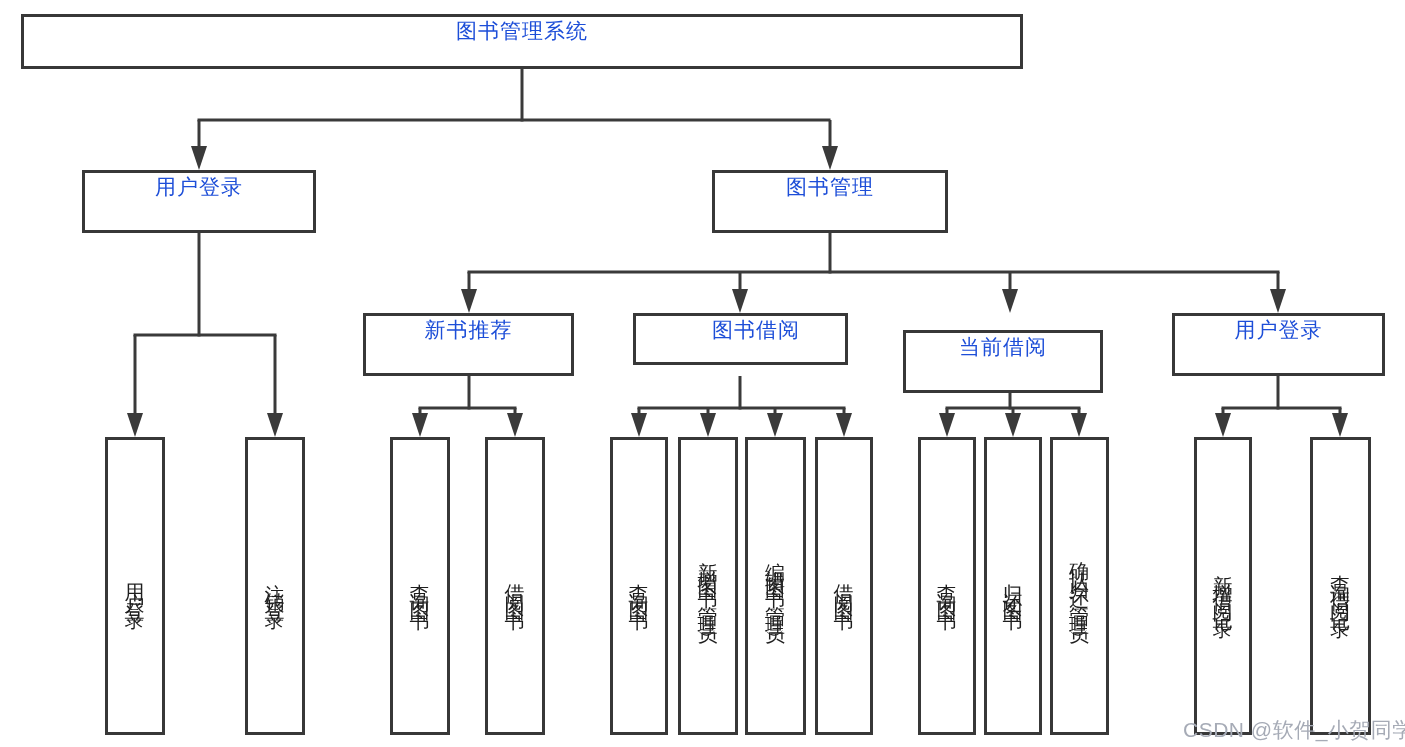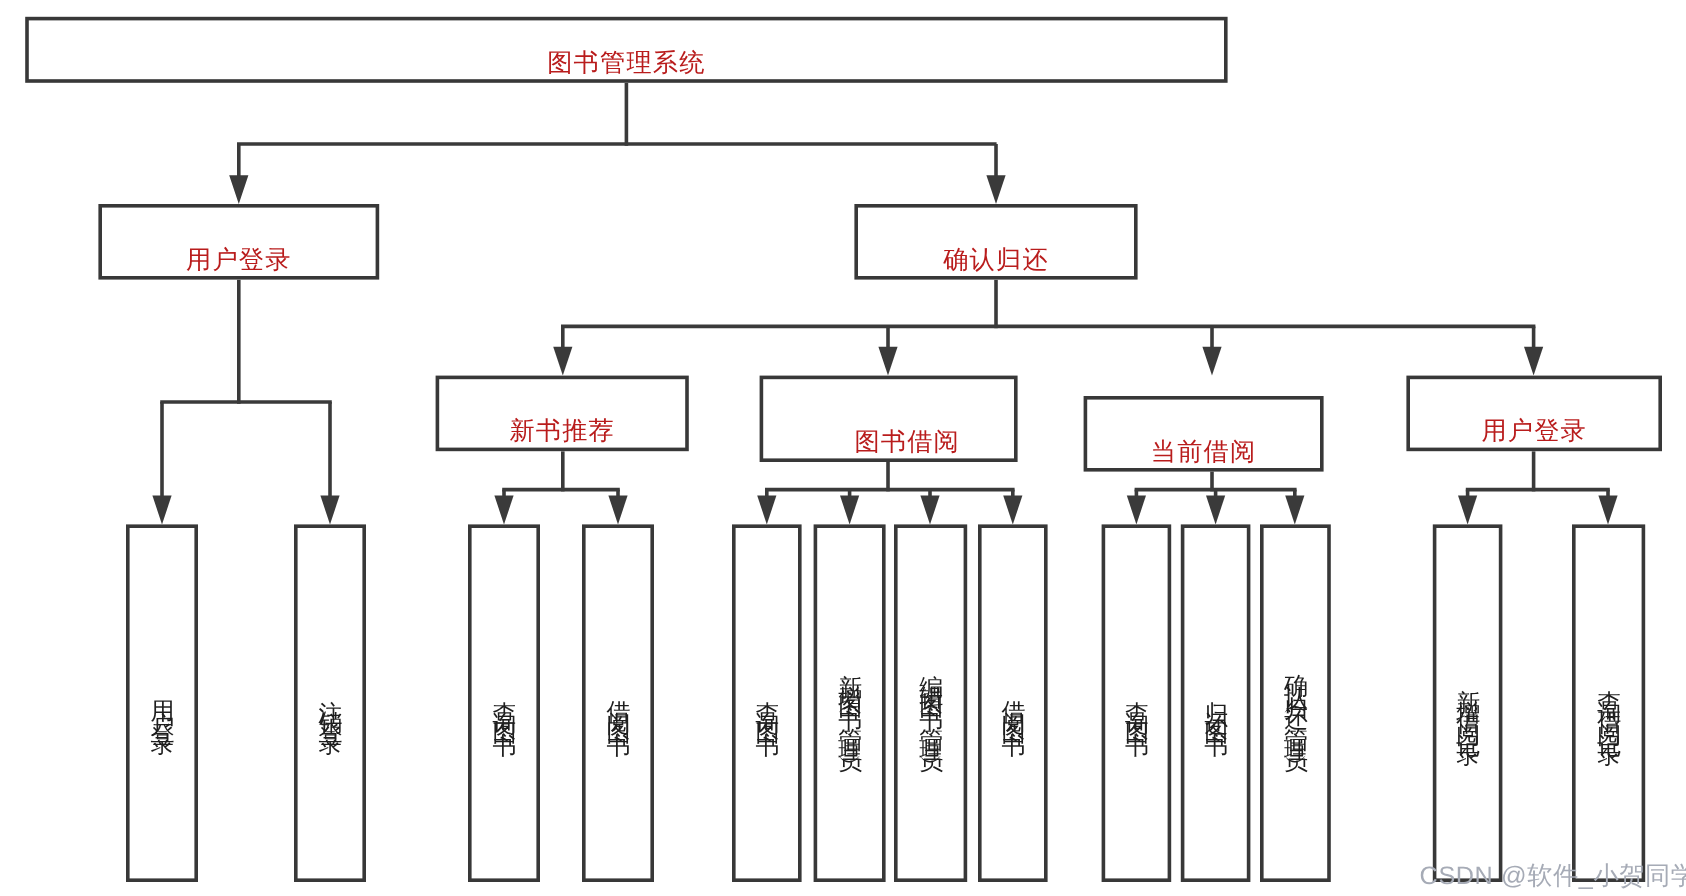--- a/index.html
+++ b/index.html
@@ -16,25 +16,25 @@
     left: 0; top: 0;
     width: 1405px; height: 747px;
     z-index: 1;
   }
   .hbox {
     position: absolute;
     box-sizing: border-box;
     border: 3px solid #383838;
     background: #ffffff;
     display: flex;
-    align-items: flex-end;
+    align-items: flex-start;
     justify-content: center;
     font-size: 21px;
     letter-spacing: 1px;
-    color: #b91c1c;
+    color: #1d4ed8;
     z-index: 2;
   }
   .vbox {
     position: absolute;
     top: 437px;
     height: 298px;
     box-sizing: border-box;
     border: 3px solid #383838;
     background: #ffffff;
     display: flex;
@@ -61,21 +61,21 @@
     letter-spacing: 0.5px;
     white-space: nowrap;
   }
   
   #box-root   { left: 21px;  top: 14px;  width: 1002px; height: 55px; }
   
   #box-l2-0   { left: 82px;  top: 170px; width: 234px; height: 63px; }
   #box-l2-1   { left: 712px; top: 170px; width: 236px; height: 63px; }
   
   #box-l3-0   { left: 363px;  top: 313px; width: 211px; height: 63px; }
-  #box-l3-1   { left: 633px;  top: 313px; width: 215px; height: 72px; padding-left: 31px; }
+  #box-l3-1   { left: 633px;  top: 313px; width: 215px; height: 52px; padding-left: 31px; }
   #box-l3-2   { left: 903px;  top: 330px; width: 200px; height: 63px; }
   #box-l3-3   { left: 1172px; top: 313px; width: 213px; height: 63px; }
   
   #leaf-0  { left: 105px;  width: 60px; }
   #leaf-1  { left: 245px;  width: 60px; }
   #leaf-2  { left: 390px;  width: 60px; }
   #leaf-3  { left: 485px;  width: 60px; }
   #leaf-4  { left: 610px;  width: 58px; }
   #leaf-5  { left: 678px;  width: 60px; }
   #leaf-6  { left: 745px;  width: 61px; }
@@ -165,21 +165,21 @@
   </svg>
 
   <div class="hbox" id="box-root">
     <span>图书管理系统</span>
   </div>
 
   <div class="hbox" id="box-l2-0">
     <span>用户登录</span>
   </div>
   <div class="hbox" id="box-l2-1">
-    <span>确认归还</span>
+    <span>图书管理</span>
   </div>
 
   <div class="hbox" id="box-l3-0">
     <span>新书推荐</span>
   </div>
   <div class="hbox" id="box-l3-1">
     <span>图书借阅</span>
   </div>
   <div class="hbox" id="box-l3-2">
     <span>当前借阅</span>

